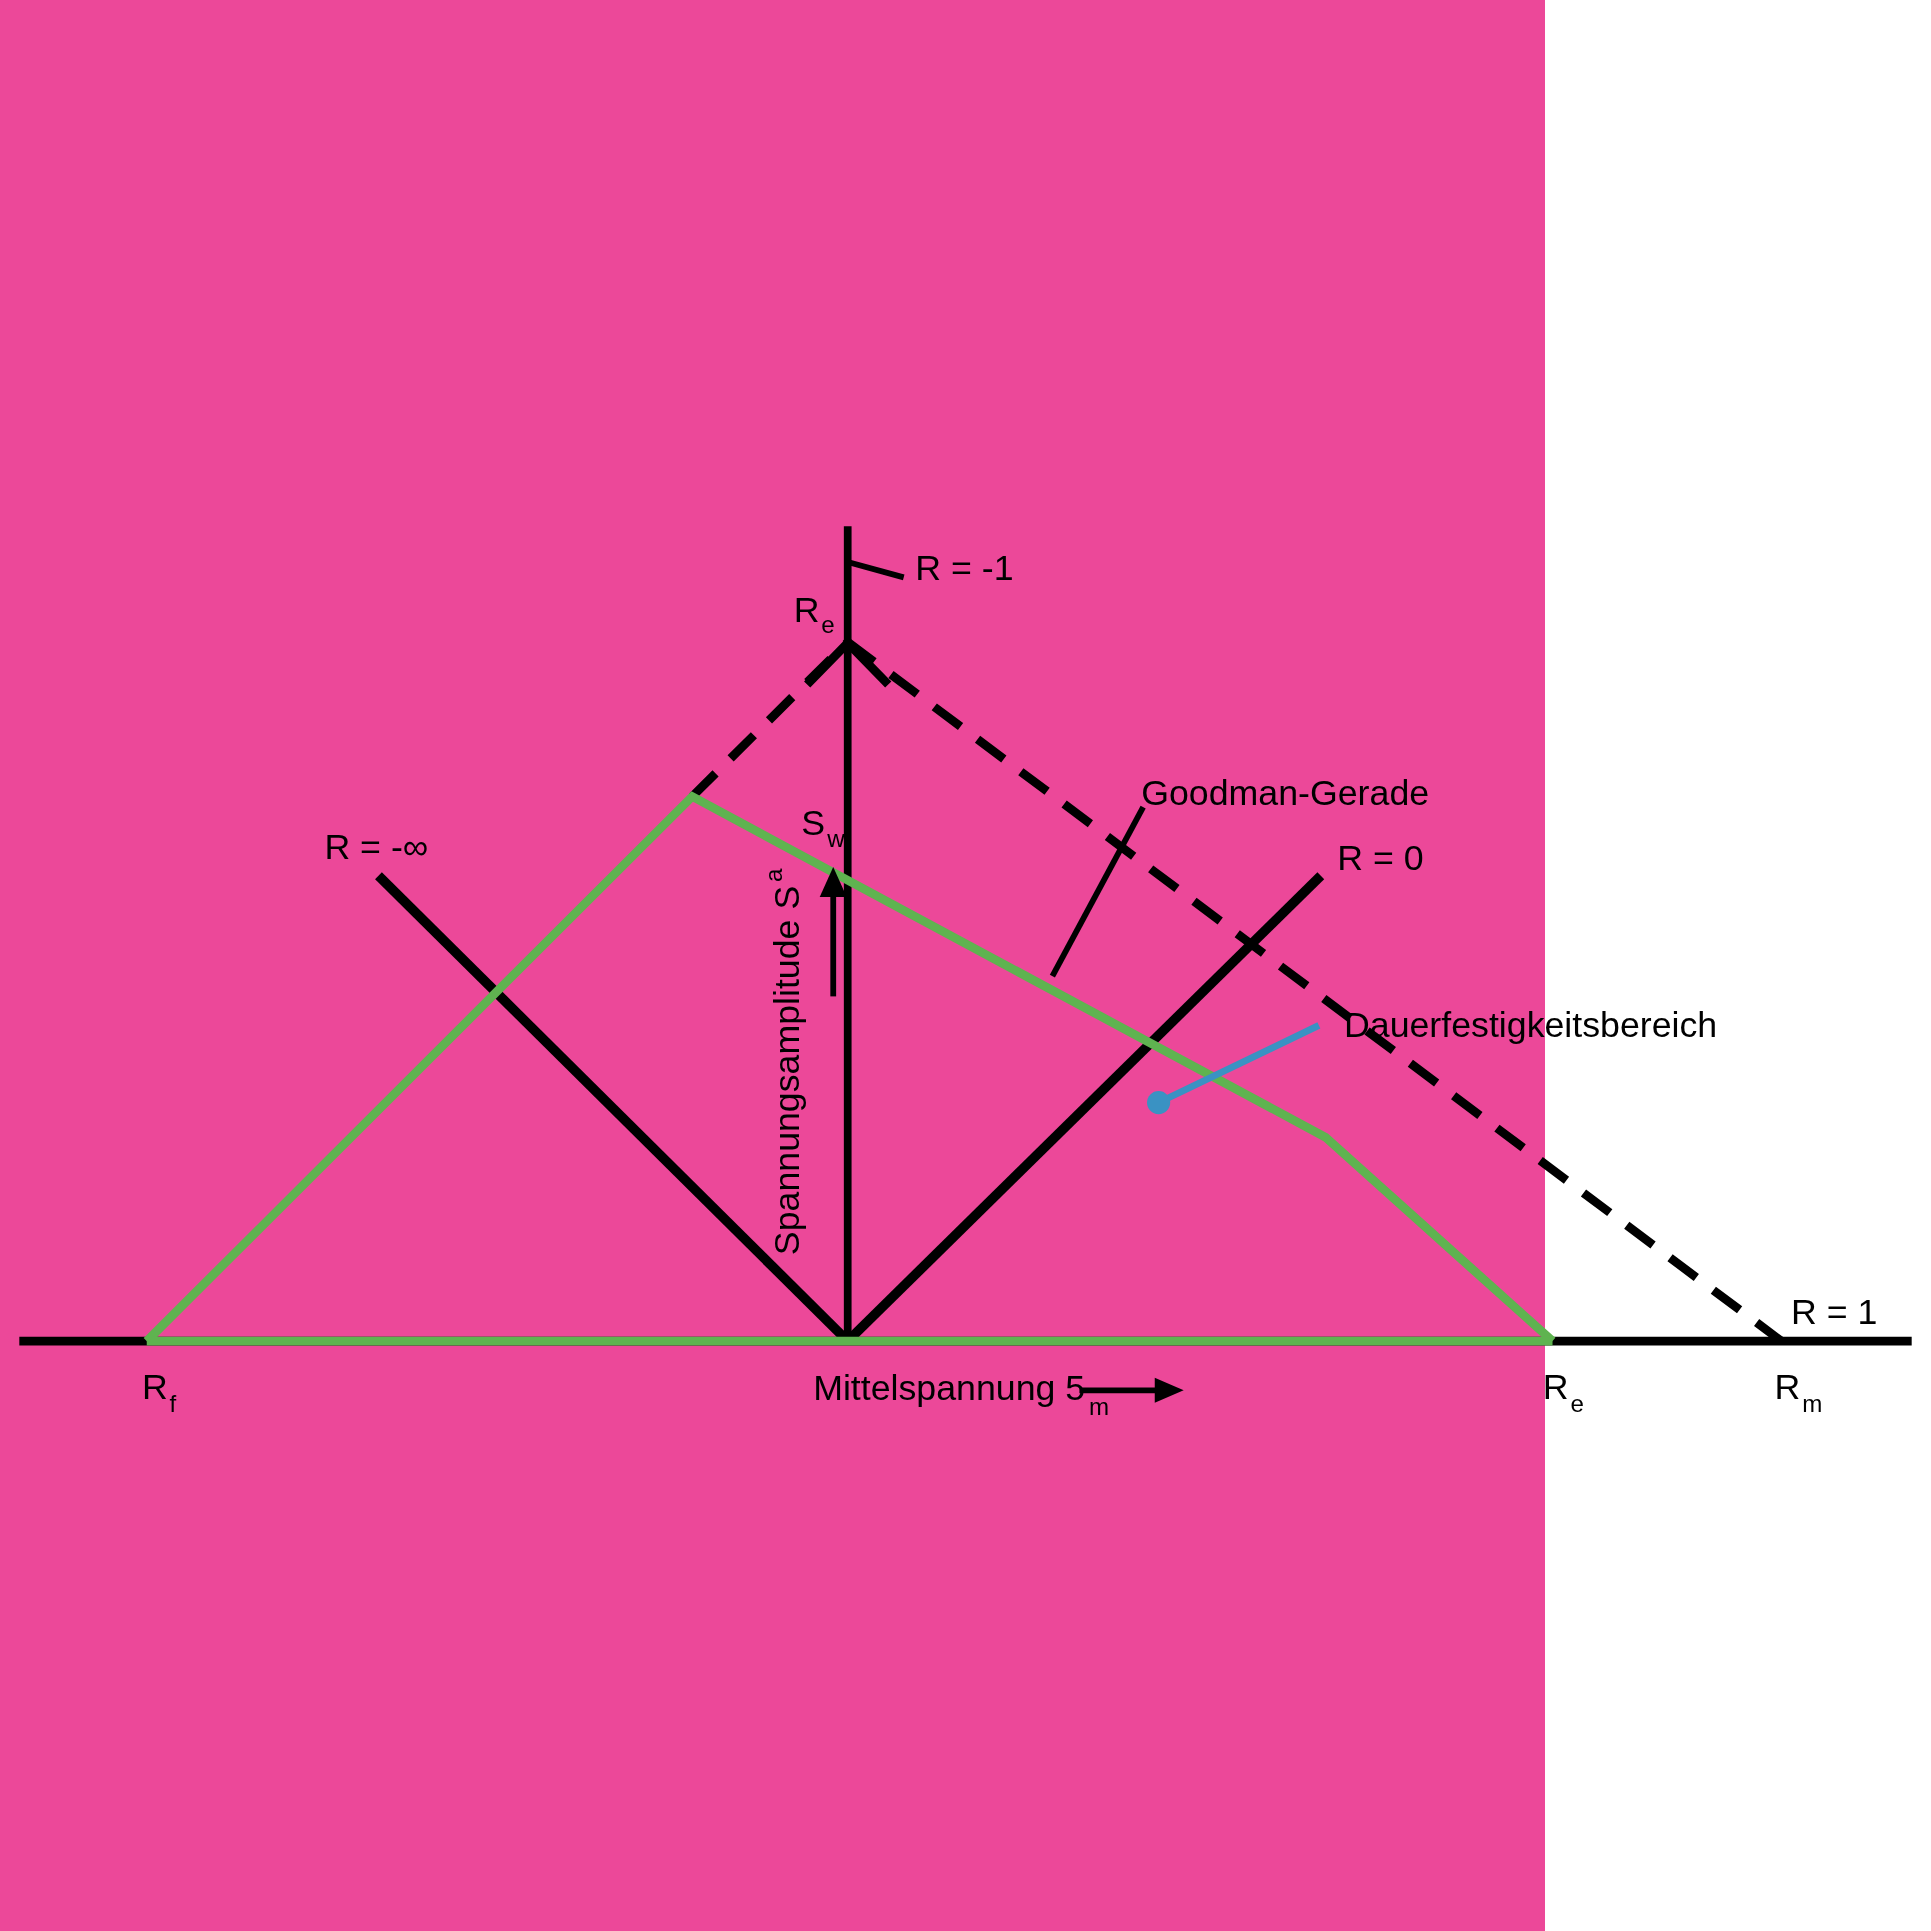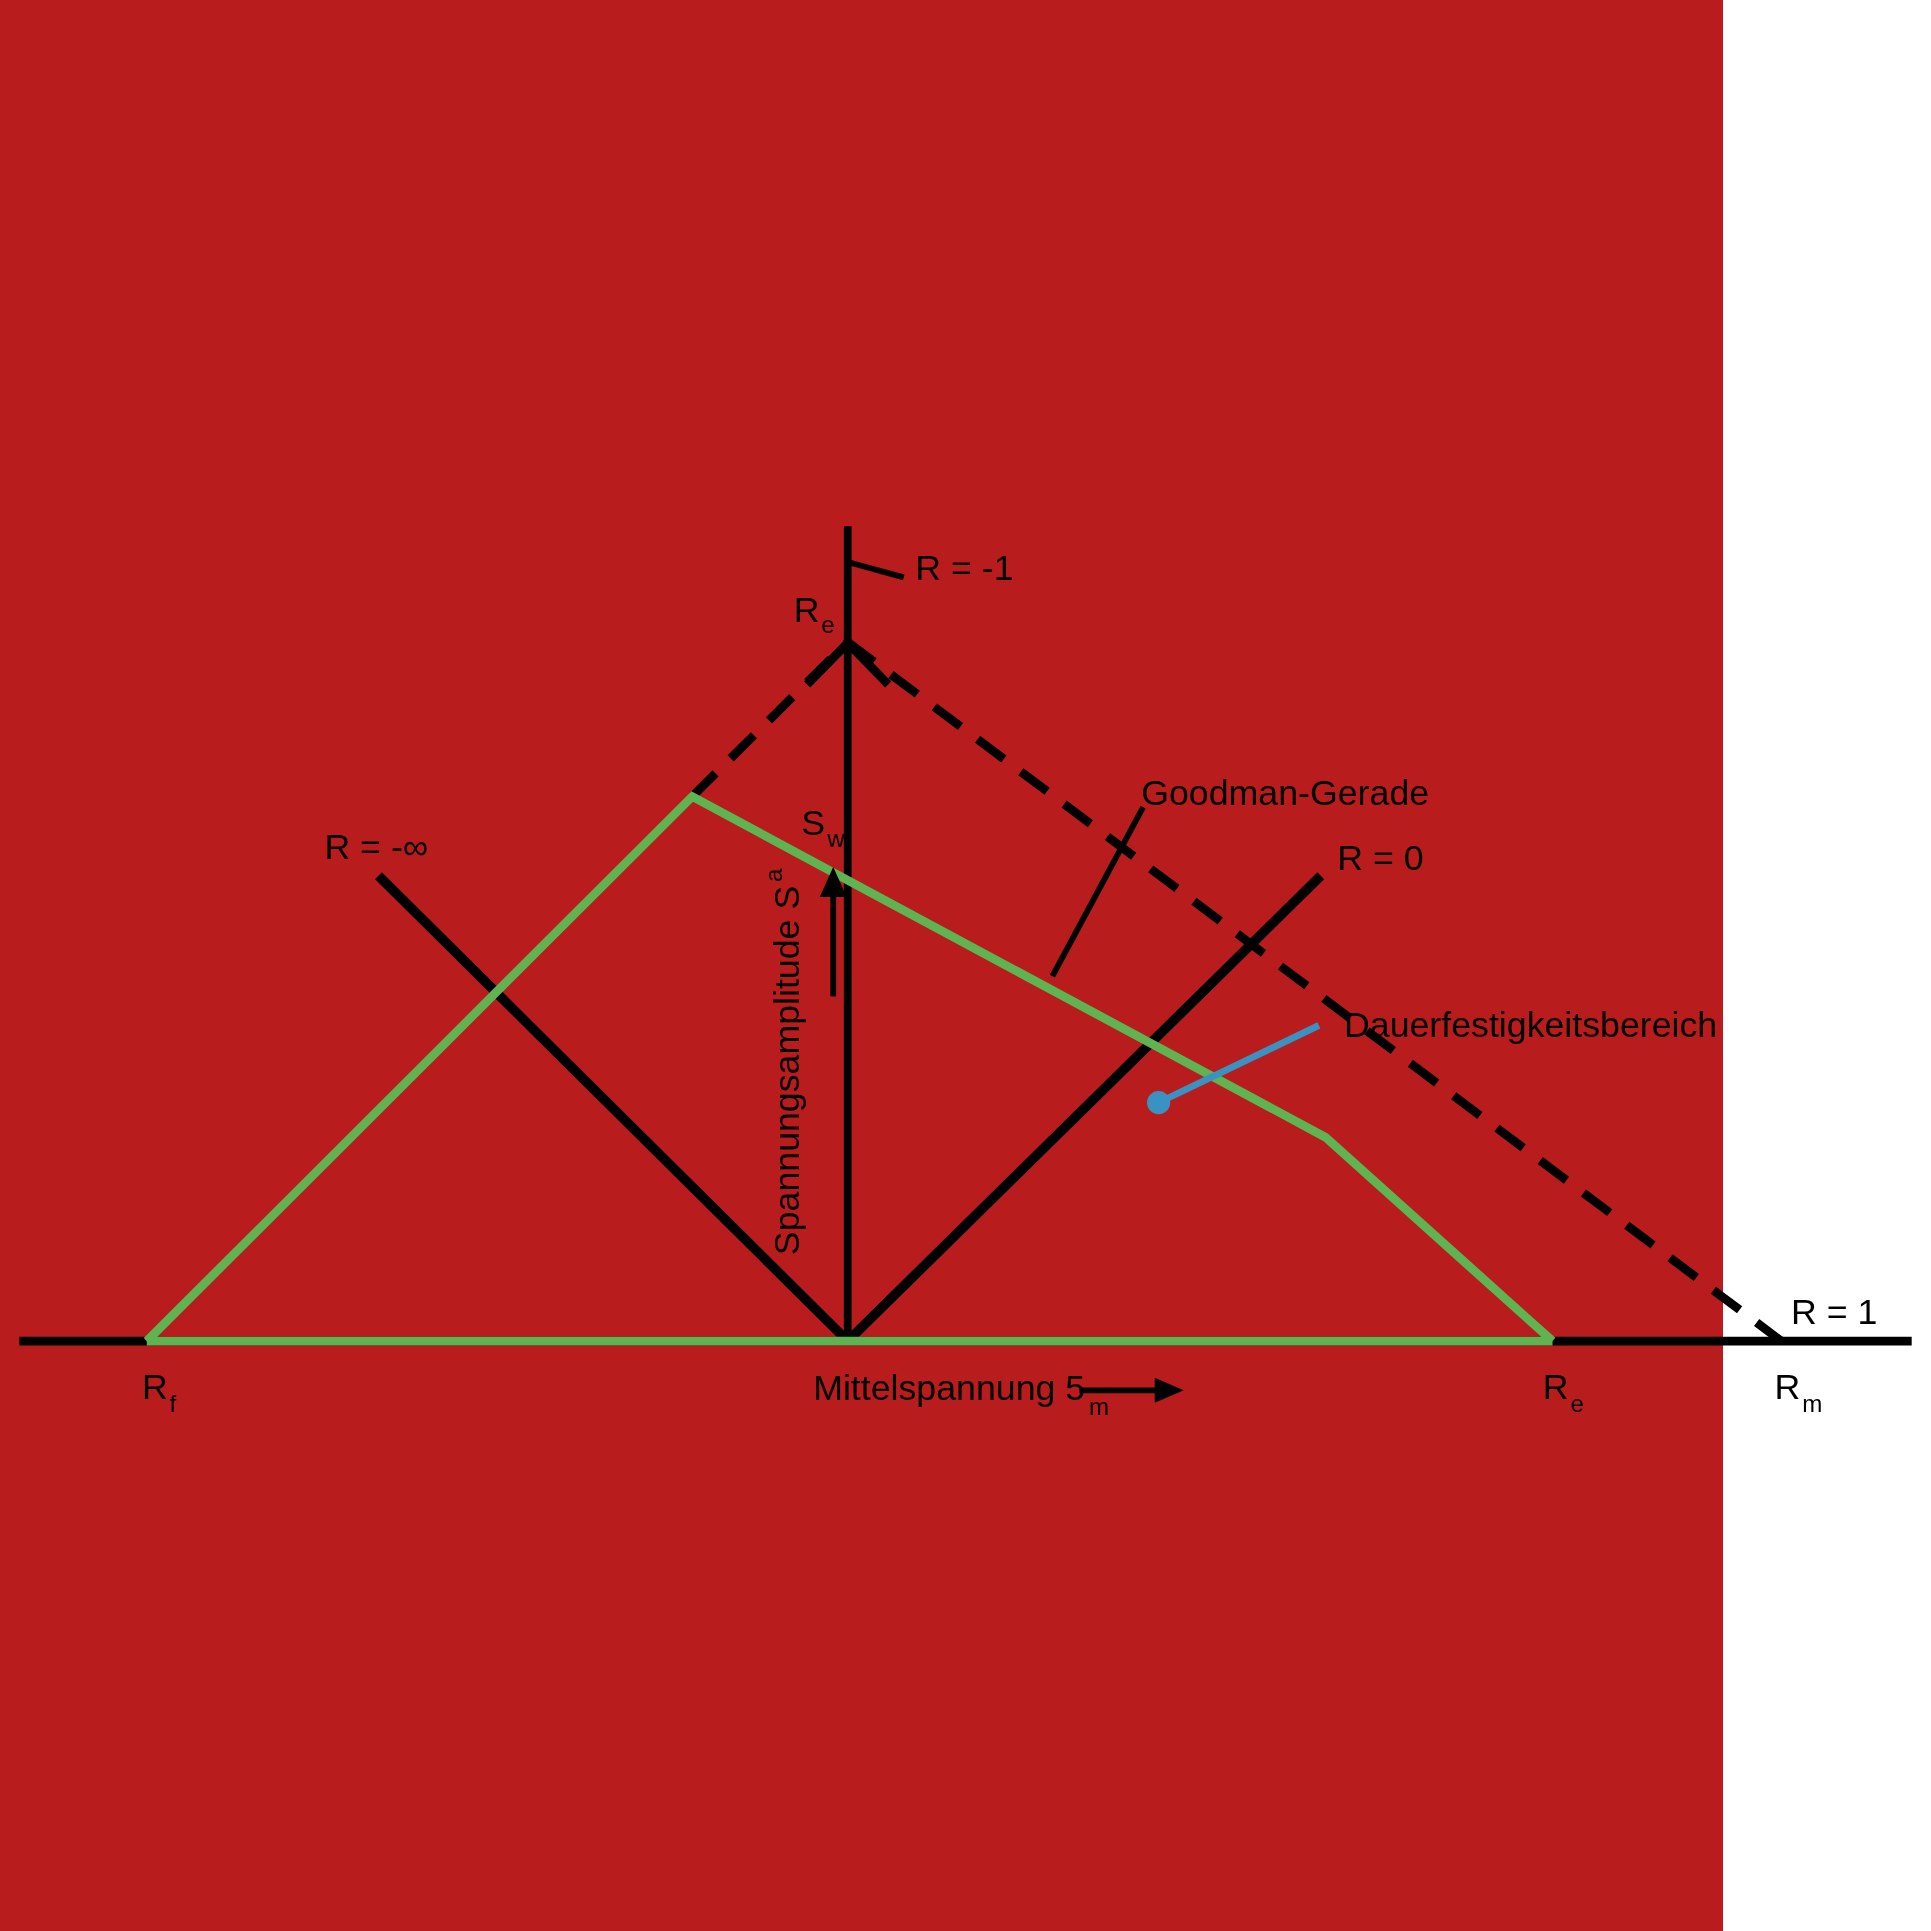--- a/index.html
+++ b/index.html
@@ -8,23 +8,23 @@
     background: #ffffff;
   }
   body {
     width: 1931px;
     height: 1931px;
     font-family: "Liberation Sans", sans-serif;
     overflow: hidden;
   }
   #diagram-root {
     position: relative;
-    width: 1723px;
+    width: 1545px;
     height: 1931px;
-    background: #b91c1c;
+    background: #ec4899;
   }
   svg#haigh-svg {
     display: block;
     width: 1931px;
     height: 1931px;
   }
   .axis-line { stroke: #000000; stroke-width: 9; fill: none; stroke-linecap: butt; }
   .vaxis-line { stroke: #000000; stroke-width: 8; fill: none; stroke-linecap: butt; }
   .r-line { stroke: #000000; stroke-width: 10; fill: none; stroke-linecap: butt; }
   .dashed-line {

